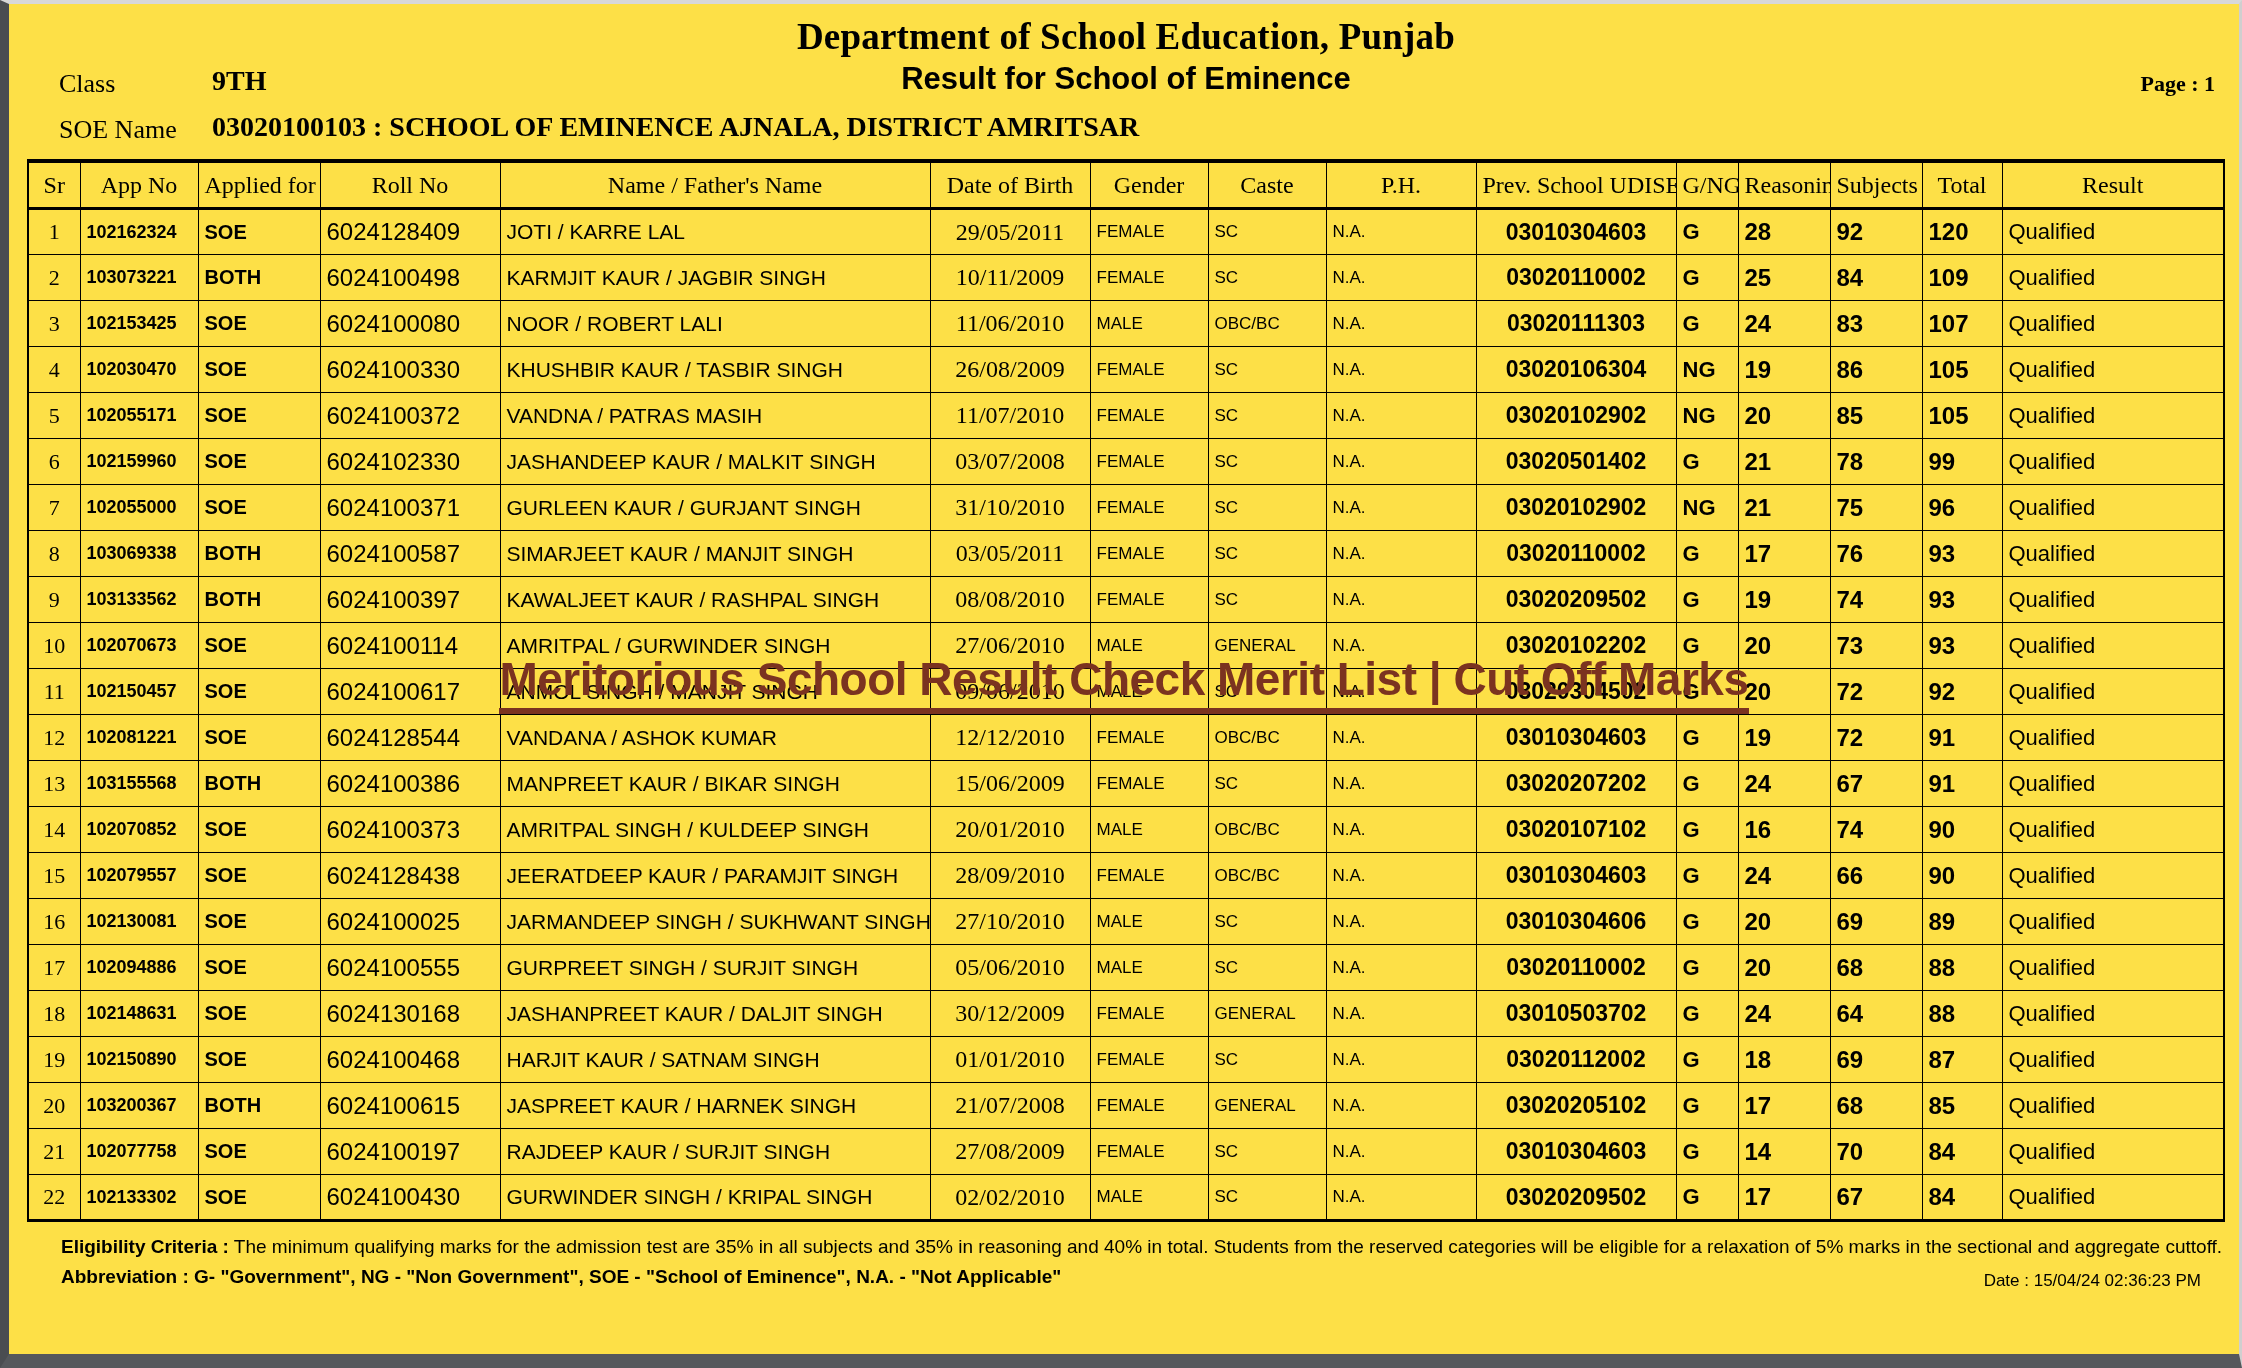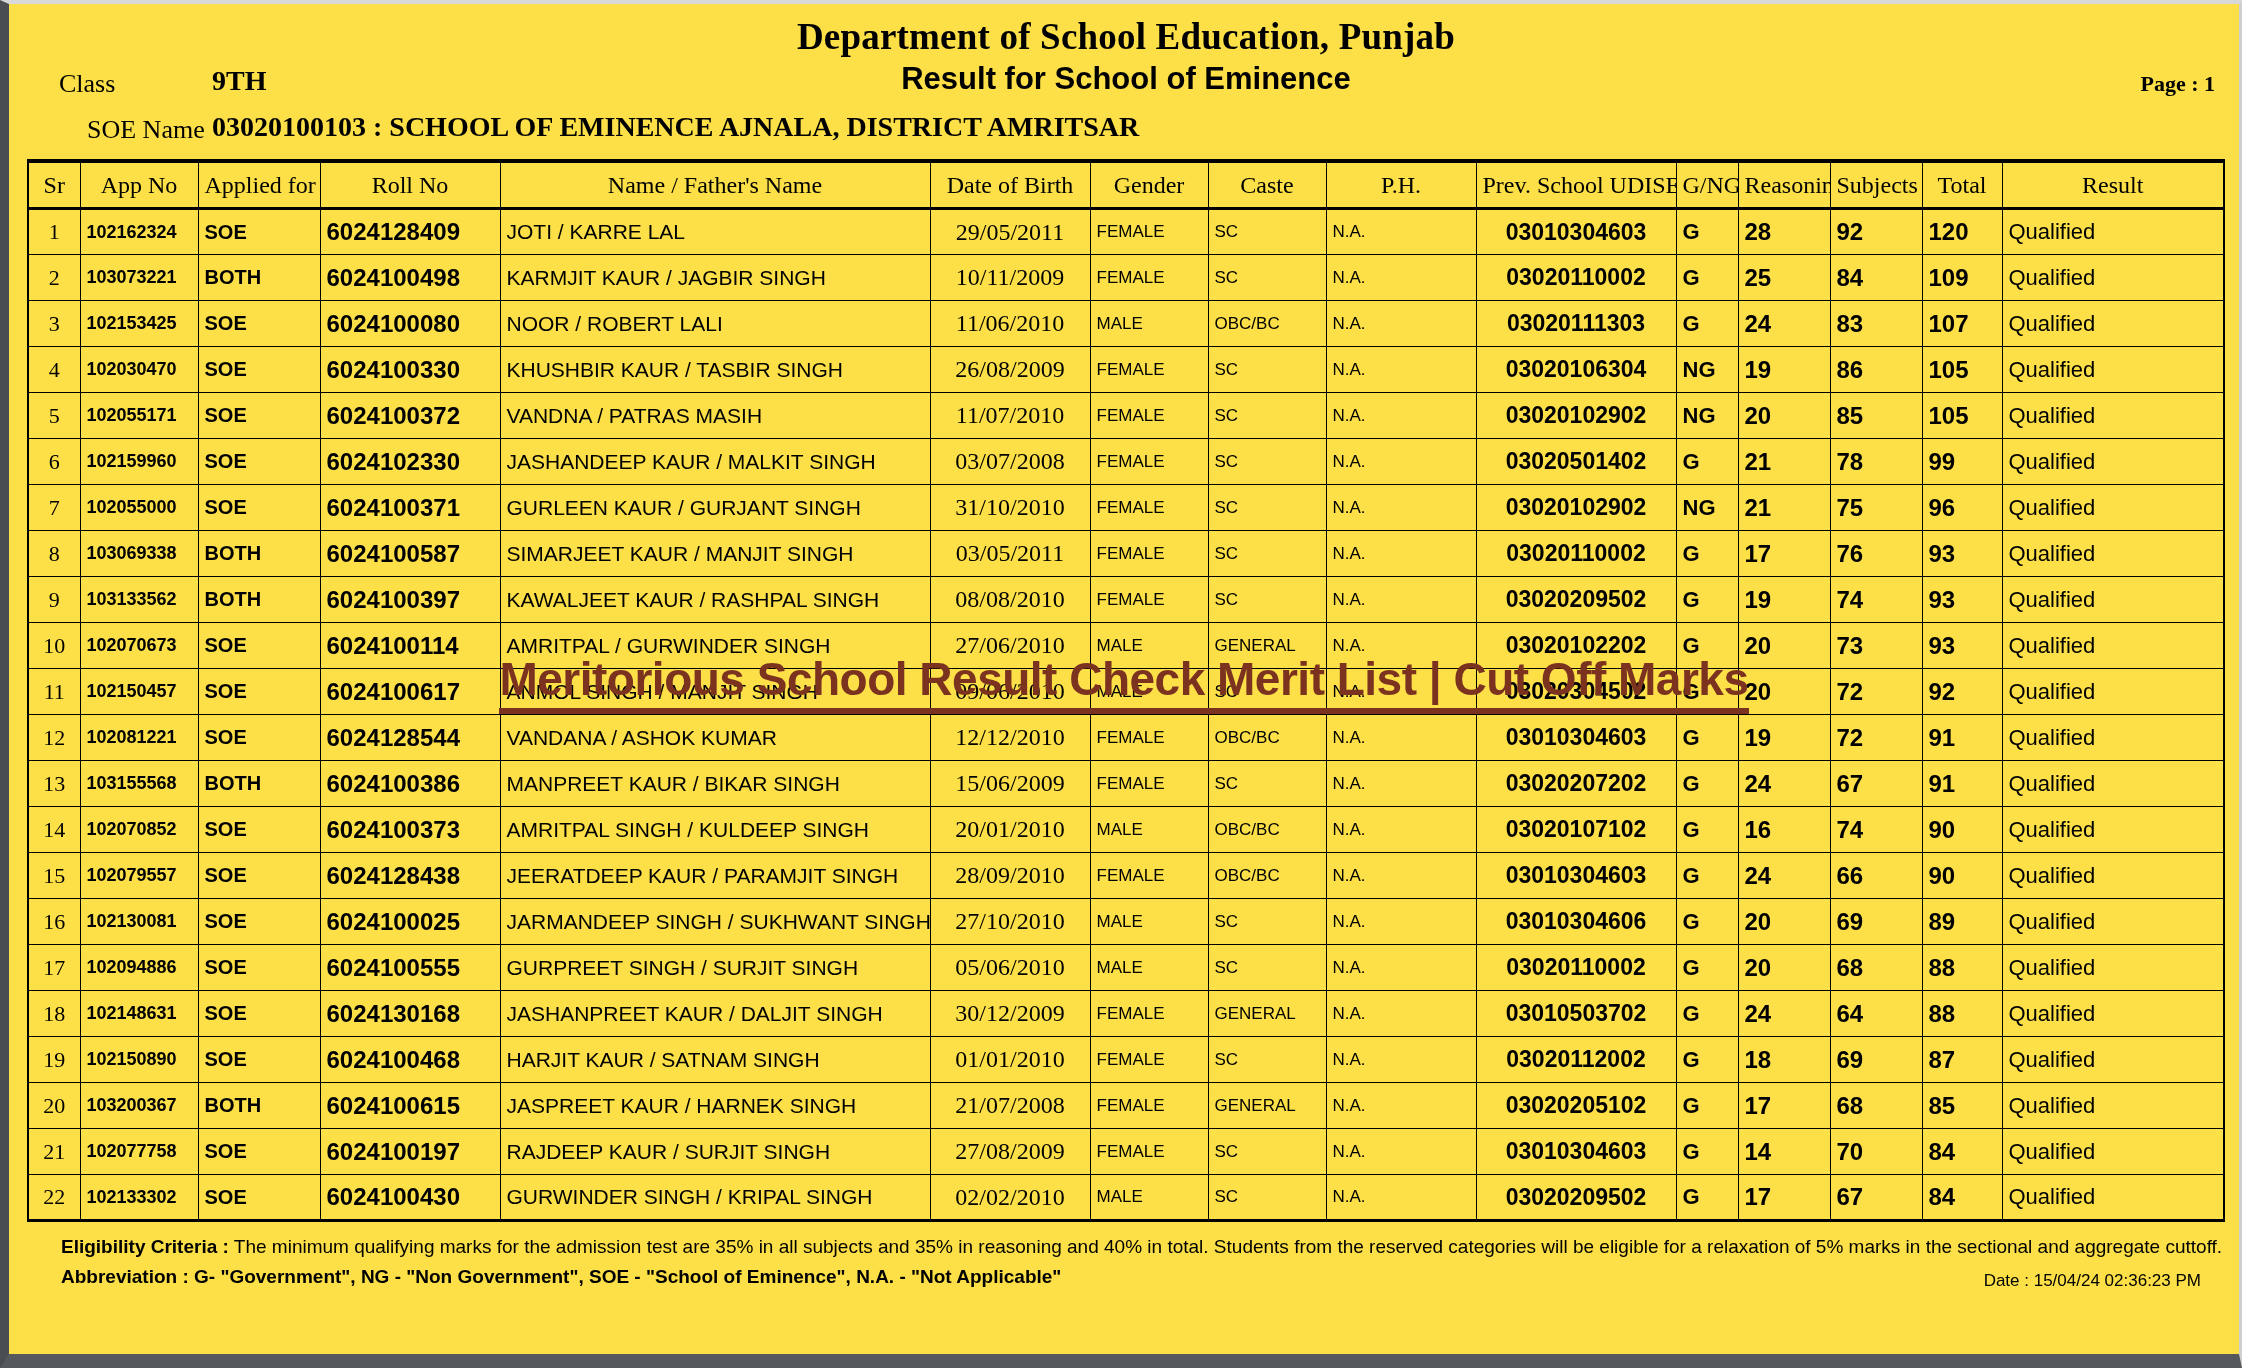--- a/index.html
+++ b/index.html
@@ -66,21 +66,21 @@
   }
   .val {
     font-family: Liberation Serif, serif;
     font-weight: bold;
     font-size: 28px;
     position: absolute;
     top: 8px;
   }
   .lbl-class { left: 32px; font-family: Liberation Serif, serif; }
   .val-class { left: 185px; }
-  .lbl-soe   { left: 32px; top: 6px; margin-left: 28px; }
+  .lbl-soe   { left: 32px; top: 6px; }
   .val-soe   { left: 185px; top: 2px; }
   .center-title {
     position: absolute;
     left: 0; right: 0;
     top: 4px;
     text-align: center;
     font-family: "Liberation Sans", sans-serif;
     font-weight: bold;
     font-size: 31px;
   }
@@ -120,21 +120,21 @@
     text-align: center;
     border-top: none;
     border-bottom: 3px solid #000;
   }
   table.result tbody tr { height: 46px; }
   table.result tbody td { font-size: 22px; }
 
   .c-sr       { width: 52px;  text-align: center; font-family:"Liberation Serif",serif; font-size: 25px; }
   .c-app      { width: 118px; font-size: 18px !important; font-weight: bold; }
   .c-applied  { width: 122px; font-size: 20px !important; font-weight: bold; }
-  .c-roll     { width: 180px; font-size: 24px !important; font-weight: bold; }
+  .c-roll     { width: 180px; font-size: 24px !important; font-weight: normal; }
   .c-name     { width: 430px; font-size: 21px !important; }
   .c-dob      { width: 160px; font-family:"Liberation Serif",serif; font-size: 24px !important; text-align:center; }
   .c-gender   { width: 118px; font-size: 17px !important; }
   .c-caste    { width: 118px; font-size: 17px !important; }
   .c-ph       { width: 150px; font-size: 17px !important; }
   .c-udise    { width: 200px; font-size: 23px !important; font-weight: bold; text-align:center; }
   .c-gng      { width: 62px;  font-size: 22px !important; font-weight: bold; }
   .c-reason   { width: 92px;  font-size: 24px !important; font-weight: bold; }
   .c-subj     { width: 92px;  font-size: 24px !important; font-weight: bold; }
   .c-total    { width: 80px;  font-size: 24px !important; font-weight: bold; }

